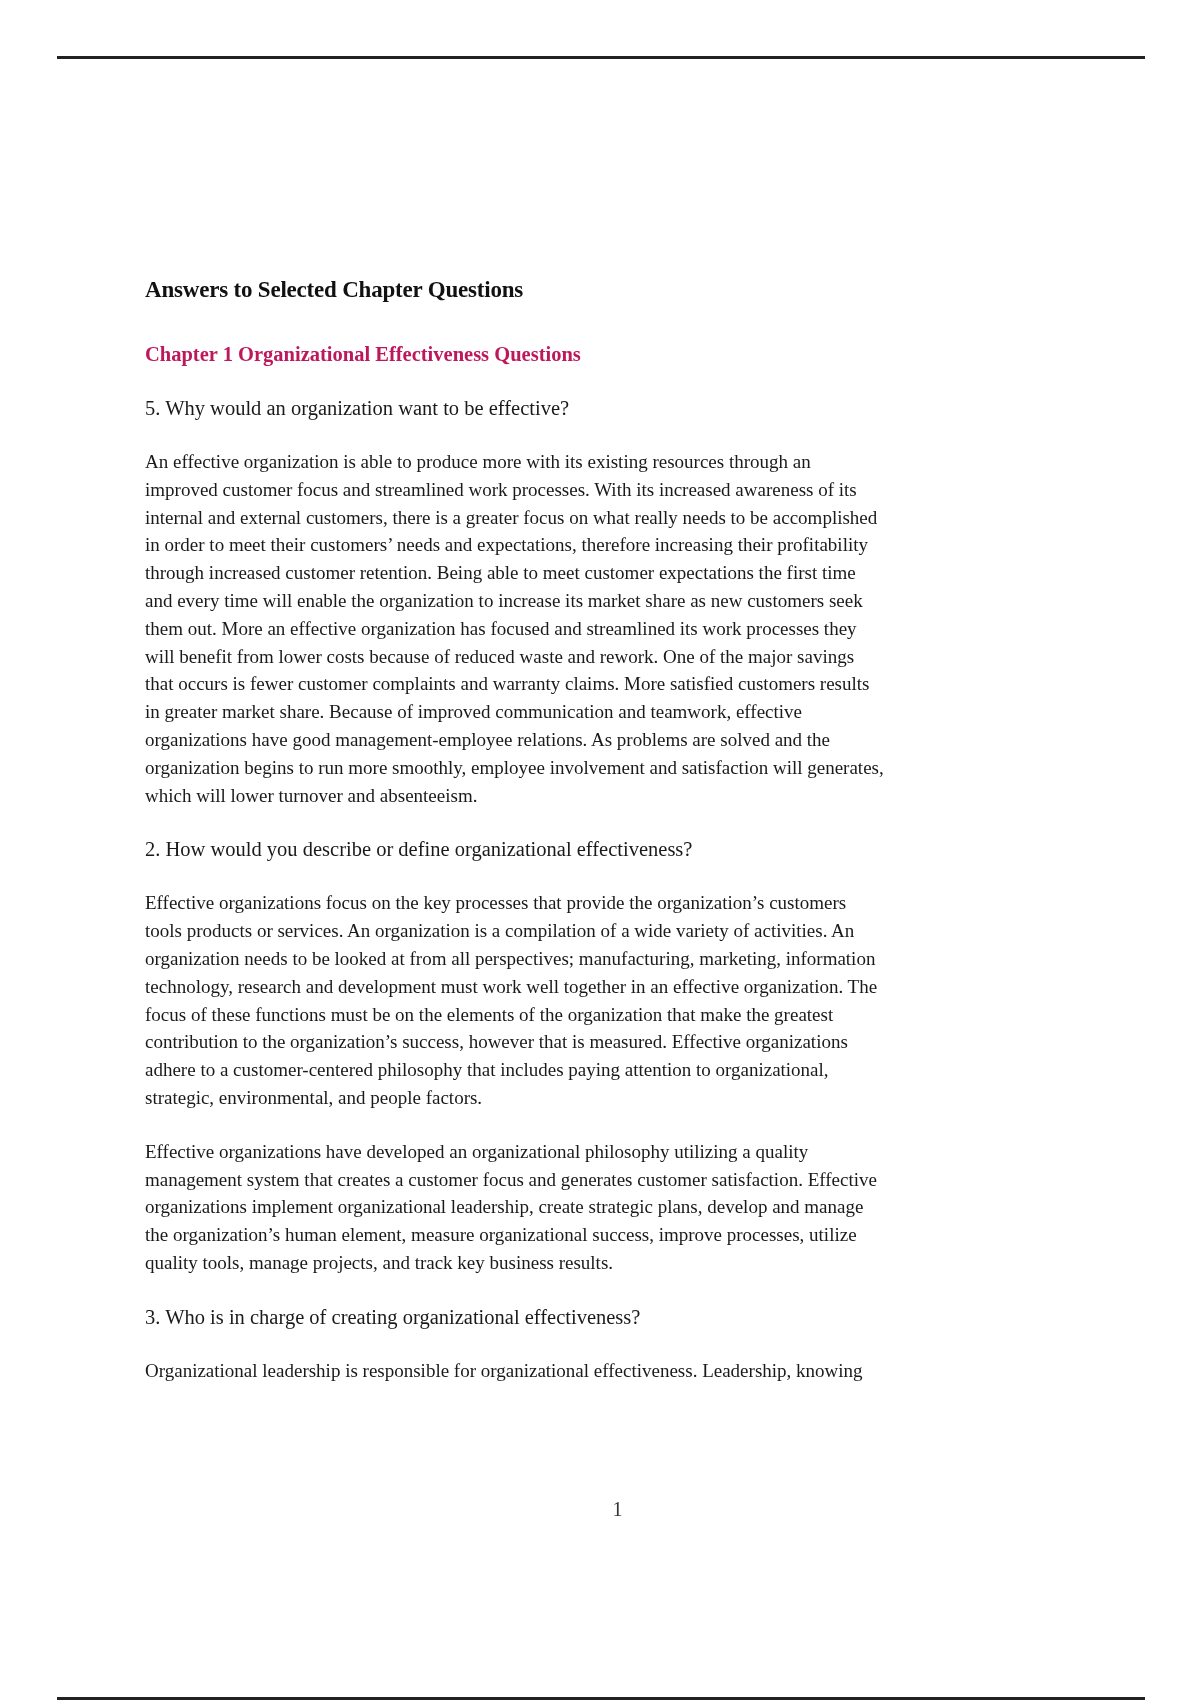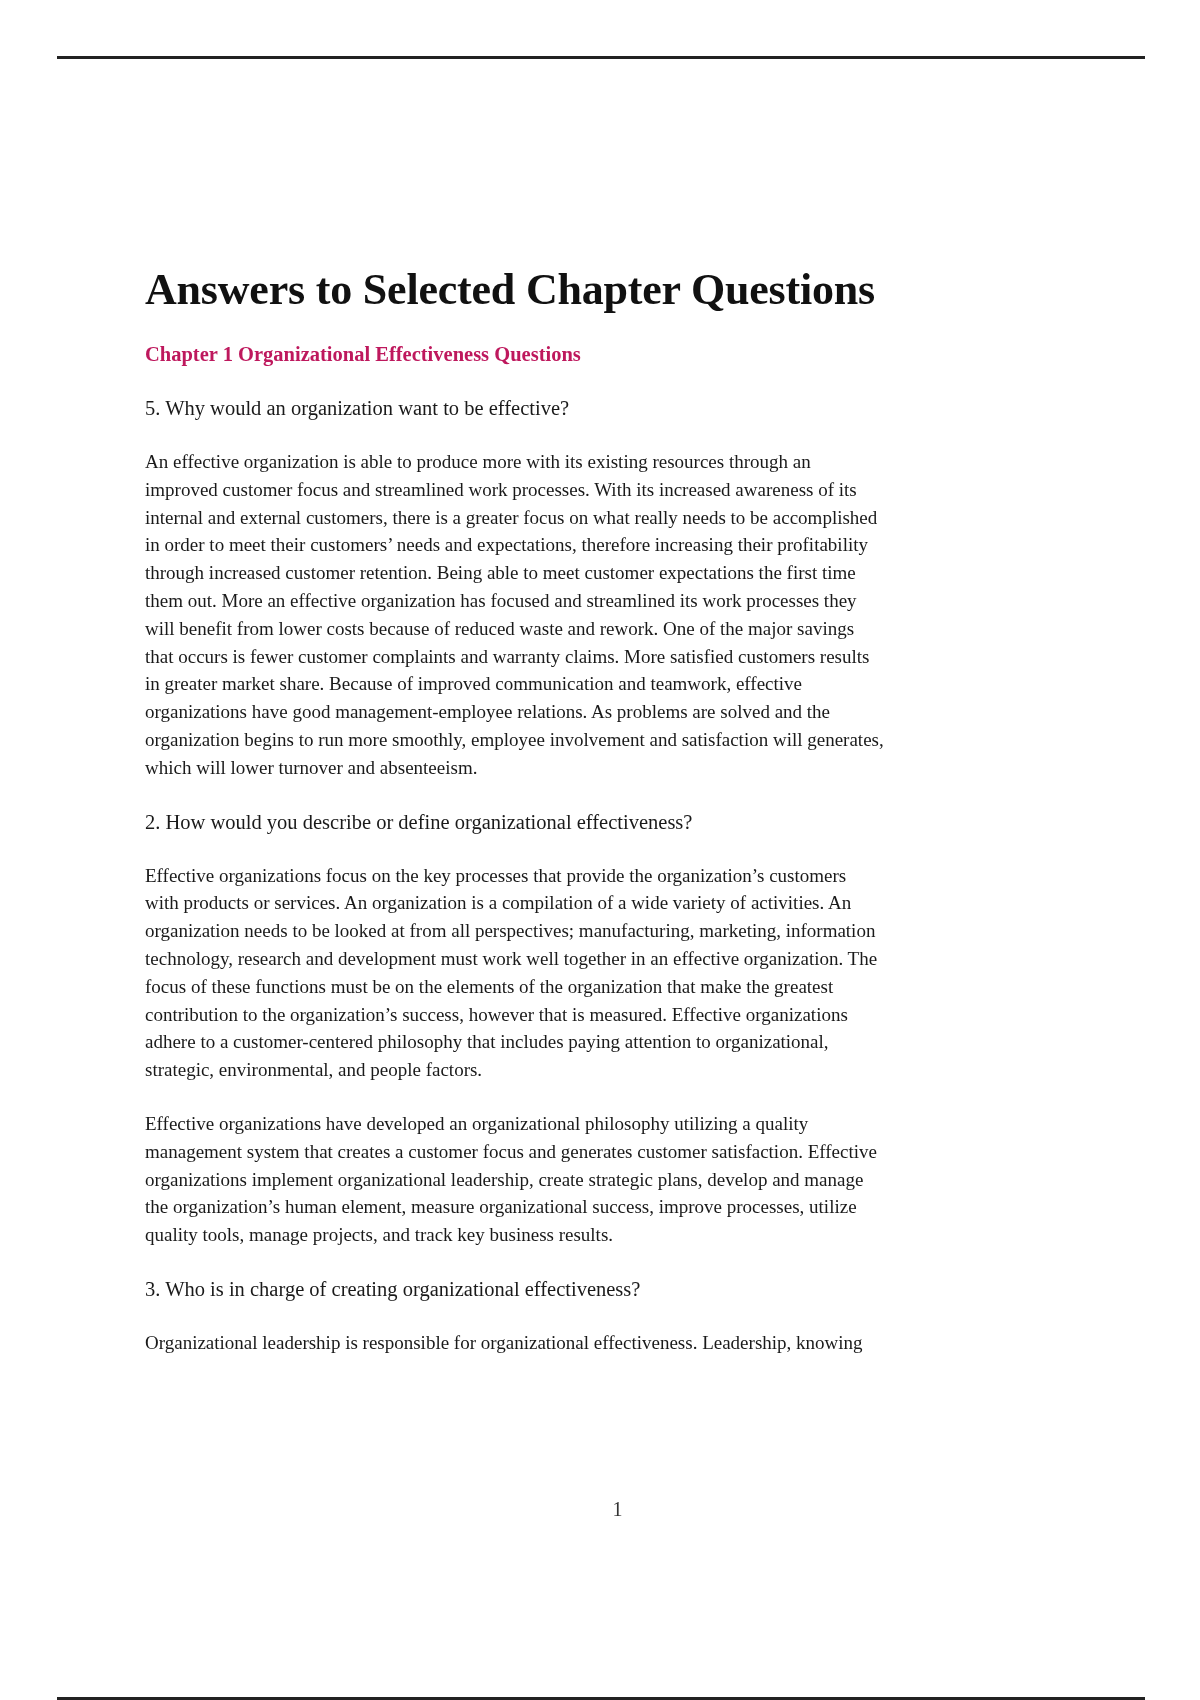--- a/index.html
+++ b/index.html
@@ -25,21 +25,21 @@
     .rule-top { top: 56px; }
     .rule-bottom { top: 1697px; }
 
     .page-content {
       position: absolute;
       left: 145px;
       top: 270px;
       width: 950px;
     }
     .doc-title {
-      font-size: 44px;
+      font-size: 23px;
       font-weight: bold;
       margin: 0;
       line-height: 40px;
       color: #111111;
       letter-spacing: -0.2px;
     }
     .section-heading {
       font-size: 20.5px;
       font-weight: bold;
       margin: 30px 0 0 0;
@@ -79,33 +79,34 @@
   <h1 class="doc-title">Answers to Selected Chapter Questions</h1>
   <h2 class="section-heading">Chapter 1 Organizational Effectiveness Questions</h2>
 
   <p class="question">5. Why would an organization want to be effective?</p>
   <p class="answer">
     <span class="line">An effective organization is able to produce more with its existing resources through an</span>
     <span class="line">improved customer focus and streamlined work processes.  With its increased awareness of its</span>
     <span class="line">internal and external customers, there is a greater focus on what really needs to be accomplished</span>
     <span class="line">in order to meet their customers’ needs and expectations, therefore increasing their profitability</span>
     <span class="line">through increased customer retention.  Being able to meet customer expectations the first time</span>
+    <span class="line">and every time will enable the organization to increase its market share as new customers seek</span>
     <span class="line">them out.  More an effective organization has focused and streamlined its work processes they</span>
     <span class="line">will benefit from lower costs because of reduced waste and rework.  One of the major savings</span>
     <span class="line">that occurs is fewer customer complaints and warranty claims.  More satisfied customers results</span>
     <span class="line">in greater market share.  Because of improved communication and teamwork, effective</span>
     <span class="line">organizations have good management-employee relations.   As problems are solved and the</span>
     <span class="line">organization begins to run more smoothly, employee involvement and satisfaction will generates,</span>
     <span class="line">which will lower turnover and absenteeism.</span>
   </p>
 
   <p class="question">2. How would you describe or define organizational effectiveness?</p>
   <p class="answer">
     <span class="line">Effective organizations focus on the key processes that provide the organization’s customers</span>
-    <span class="line">with products or services.  An organization is a compilation of a wide variety of activities.  An</span>
+    <span class="line">tools products or services.  An organization is a compilation of a wide variety of activities.  An</span>
     <span class="line">organization needs to be looked at from all perspectives; manufacturing, marketing, information</span>
     <span class="line">technology, research and development must work well together in an effective organization.  The</span>
     <span class="line">focus of these functions must be on the elements of the organization that make the greatest</span>
     <span class="line">contribution to the organization’s success, however that is measured.  Effective organizations</span>
     <span class="line">adhere to a customer-centered philosophy that includes paying attention to organizational,</span>
     <span class="line">strategic, environmental, and people factors.</span>
   </p>
   <p class="answer">
     <span class="line">Effective organizations have developed an organizational philosophy utilizing a quality</span>
     <span class="line">management system that creates a customer focus and generates customer satisfaction.  Effective</span>

